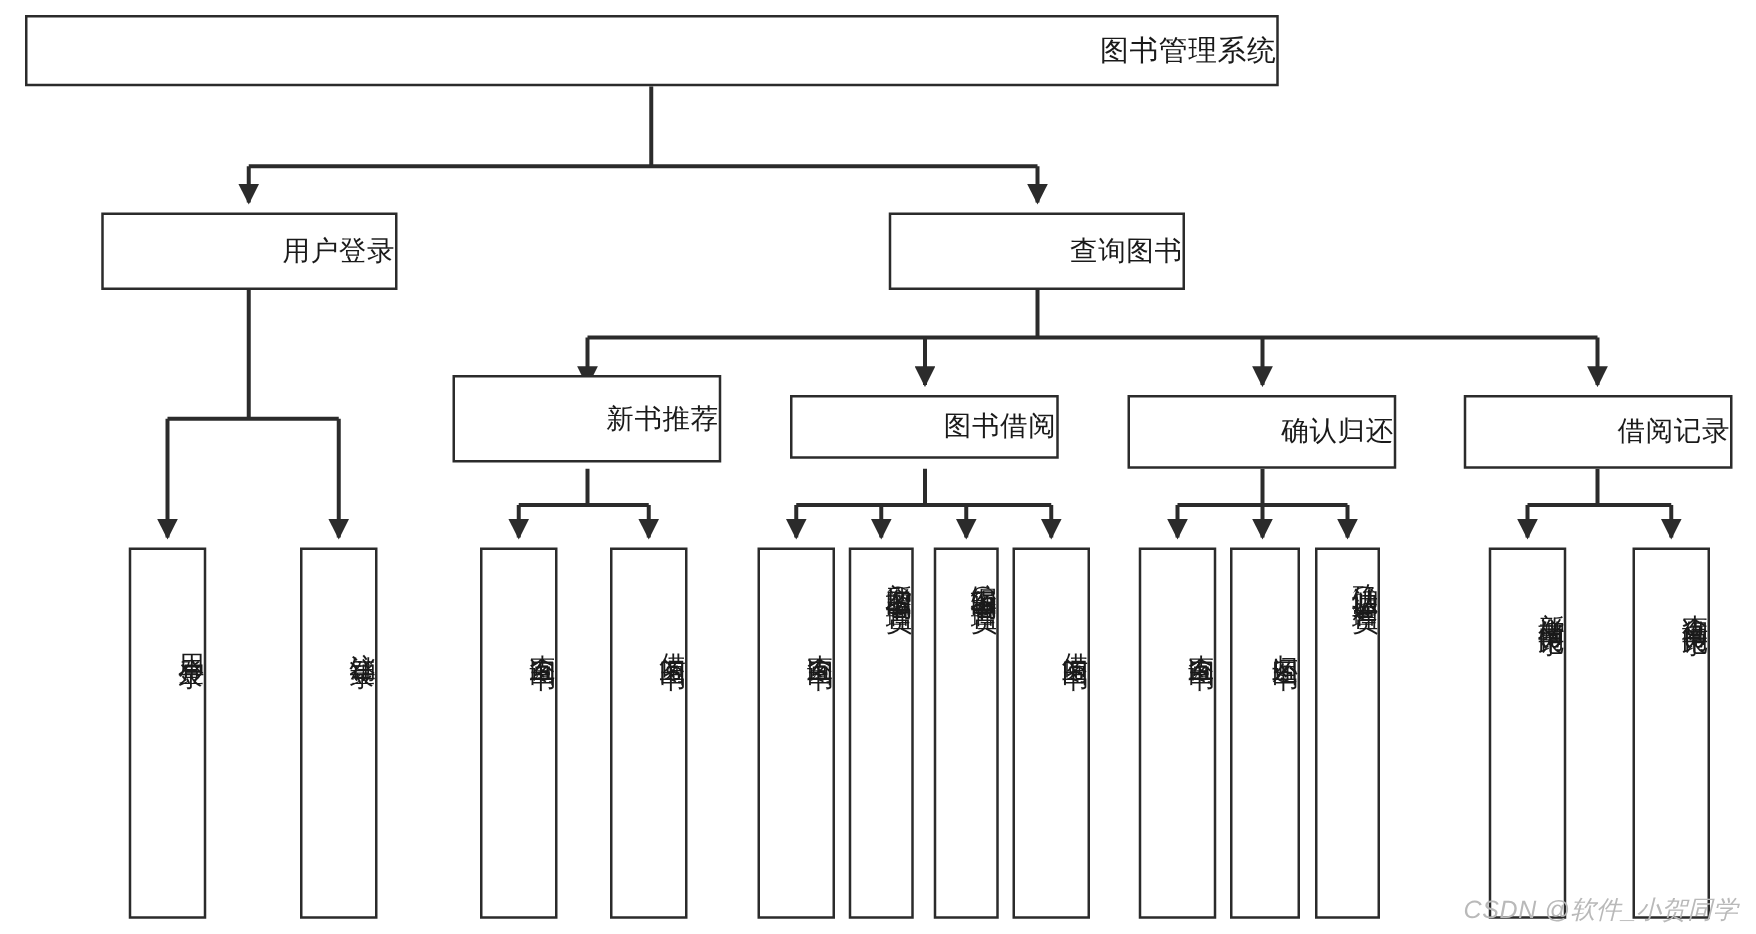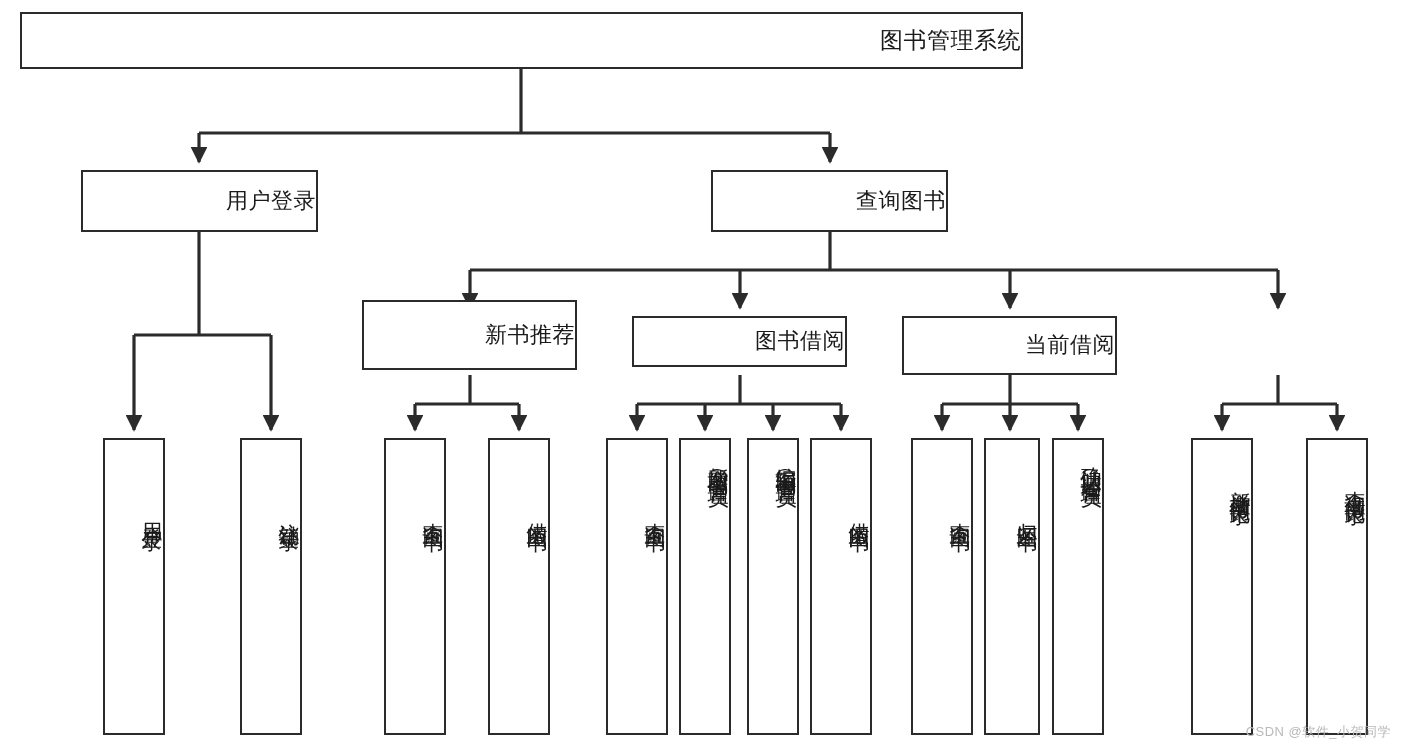--- a/index.html
+++ b/index.html
@@ -55,24 +55,25 @@
     text-orientation: upright;
     font-size: 21px;
     letter-spacing: 3px;
     line-height: 1;
     white-space: nowrap;
   }
   .watermark {
     position: absolute;
     right: 14px;
     bottom: 6px;
-    font-size: 13px;
+    font-size: 20px;
     color: #b9b9b9;
     letter-spacing: 0.5px;
     white-space: nowrap;
+    font-style: italic;
   }
 </style>
 </head>
 <body>
 
 <div id="diagram">
 
   <svg id="edges" viewBox="0 0 1405 747" width="1405" height="747">
     <defs>
       <marker id="arrow" viewBox="0 0 10 10" refX="9" refY="5" markerWidth="5.2" markerHeight="5.2" orient="auto-start-reverse">
@@ -134,21 +135,24 @@
     <span>查询图书</span>
   </div>
 
   <div class="node node-h" style="left:362px; top:300px; width:215px; height:70px;">
     <span>新书推荐</span>
   </div>
   <div class="node node-h" style="left:632px; top:316px; width:215px; height:51px;">
     <span>图书借阅</span>
   </div>
   <div class="node node-h" style="left:902px; top:316px; width:215px; height:59px;">
-    <span>当前借阅</span>
+    <span>确认归还</span>
+  </div>
+  <div class="node node-h" style="left:1171px; top:316px; width:215px; height:59px;">
+    <span>借阅记录</span>
   </div>
 
   <div class="node node-v" style="left:103px; top:438px; width:62px; height:297px; padding-top:66px;">
     <span class="vtext">用户登录</span>
   </div>
   <div class="node node-v" style="left:240px; top:438px; width:62px; height:297px; padding-top:66px;">
     <span class="vtext">注销登录</span>
   </div>
 
   <div class="node node-v" style="left:384px; top:438px; width:62px; height:297px; padding-top:66px;">

